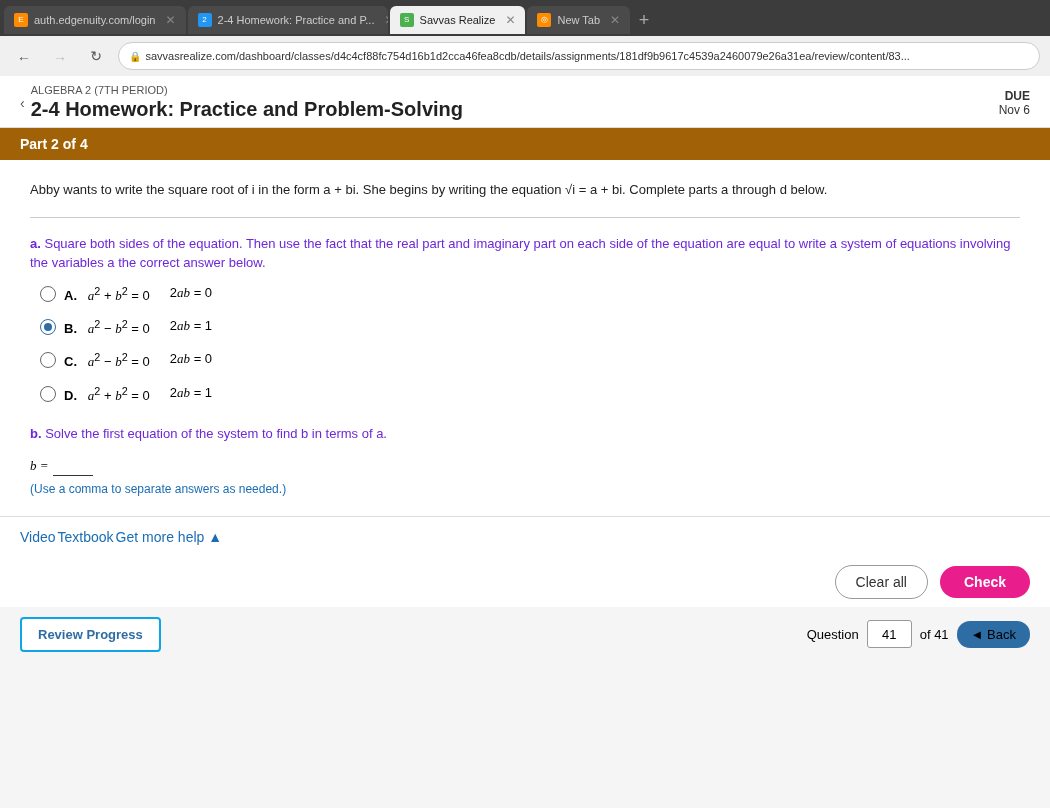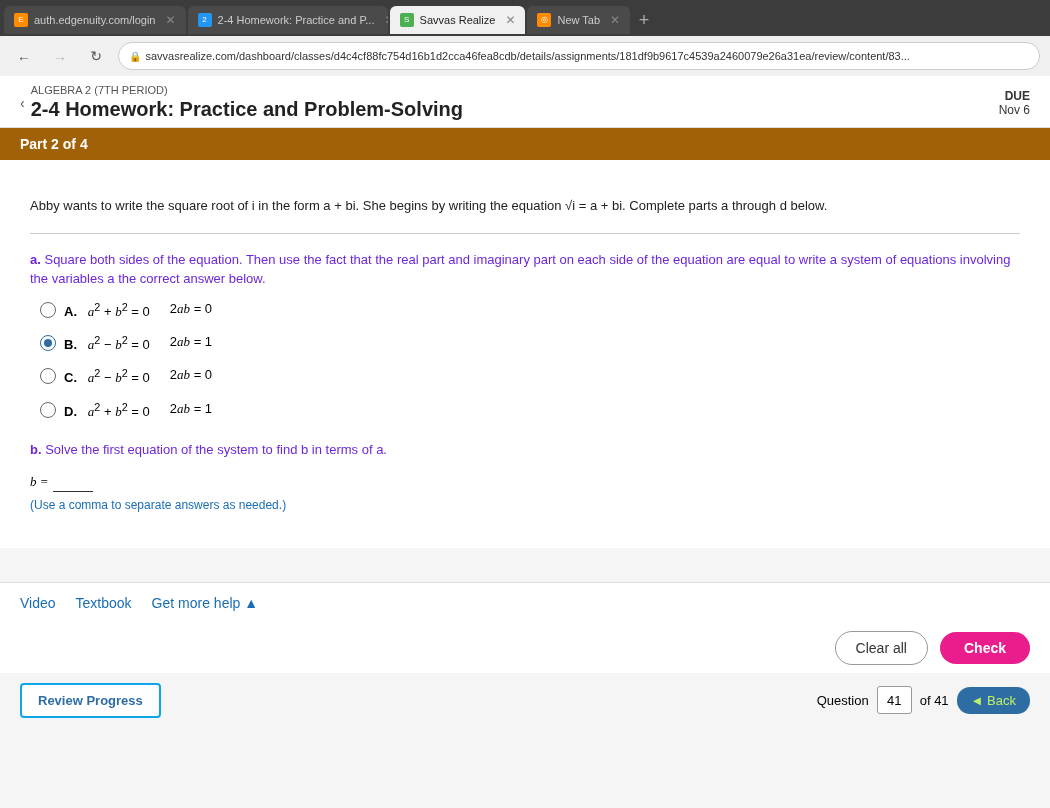--- a/index.html
+++ b/index.html
@@ -139,21 +139,21 @@
       background: #a16207;
       color: white;
       padding: 8px 20px;
       font-size: 14px;
       font-weight: bold;
     }
 
     .question-area {
       background: white;
       margin: 0;
-      padding: 36px 30px;
+      padding: 20px 30px;
     }
 
     .question-text {
       font-size: 13px;
       color: #222;
       line-height: 1.6;
       margin-bottom: 16px;
     }
 
     .divider {
@@ -234,22 +234,21 @@
       margin-top: 6px;
     }
 
     
     .bottom-toolbar {
       background: white;
       border-top: 1px solid #ddd;
       padding: 12px 20px;
       display: flex;
       align-items: center;
-      gap: 20px;
-      margin-top: 34px;
+      gap: 2px;
     }
     .toolbar-link {
       font-size: 14px;
       color: #1a6db5;
       cursor: pointer;
       text-decoration: none;
     }
 
     
     .action-buttons-row {
@@ -298,31 +297,31 @@
       font-weight: bold;
       cursor: pointer;
     }
     .question-nav {
       display: flex;
       align-items: center;
       gap: 8px;
       font-size: 13px;
     }
     .question-num-input {
-      width: 35px;
+      width: 45px;
       height: 28px;
       border: 1px solid #999;
       text-align: center;
       font-size: 13px;
       border-radius: 3px;
     }
     .btn-back {
       padding: 6px 14px;
       background: #2e6da4;
-      color: #bef264;
+      color: #000000;
       border: none;
       border-radius: 13px;
       font-size: 13px;
       cursor: pointer;
     }
   </style>
 </head>
 <body>
 
 <div class="browser-chrome">

